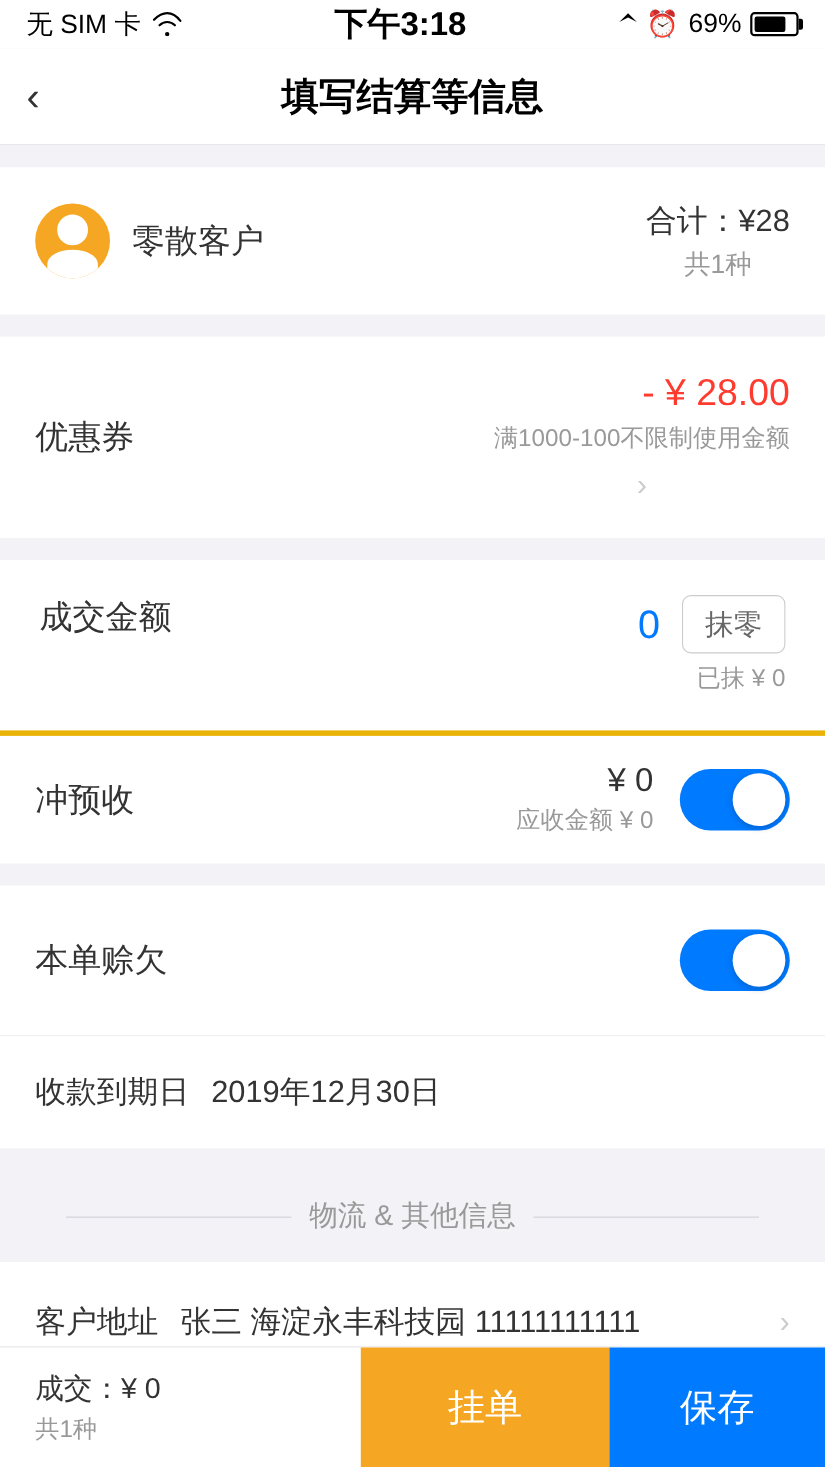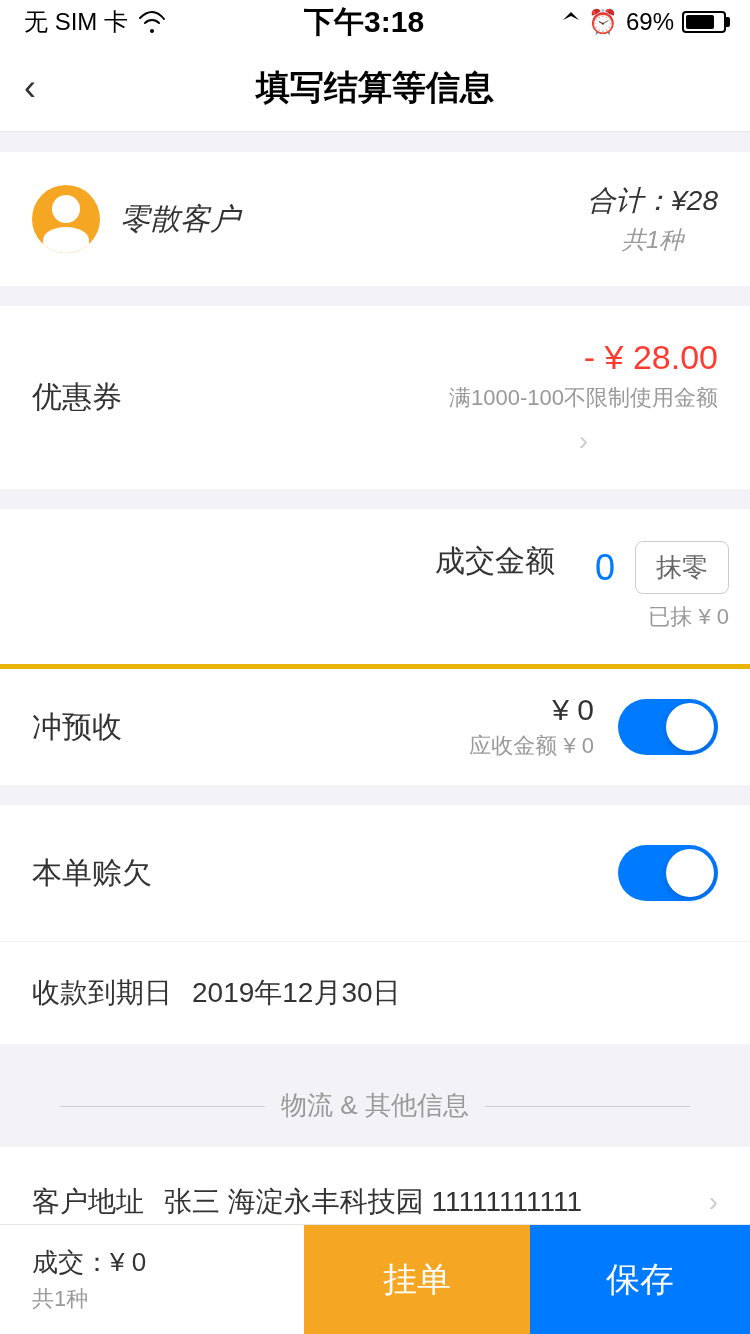--- a/index.html
+++ b/index.html
@@ -87,21 +87,20 @@
       background: #fff;
       margin-bottom: 20px;
     }
 
     
     .customer-row {
       display: flex;
       align-items: center;
       justify-content: space-between;
       padding: 30px 32px;
-      font-style: italic;
     }
     .customer-left { display: flex; align-items: center; gap: 20px; }
     .customer-avatar {
       width: 68px;
       height: 68px;
       border-radius: 50%;
       background: #f5a623;
       display: flex;
       align-items: center;
       justify-content: center;
@@ -149,22 +148,22 @@
     .form-label { font-size: 30px; color: #333; }
     .form-value-right { text-align: right; display: flex; align-items: center; gap: 12px; flex-direction: column; }
     .coupon-amount { font-size: 34px; color: #ff3b30; font-weight: 500; }
     .coupon-desc { font-size: 22px; color: #999; margin-top: 6px; }
     .chevron-icon { font-size: 28px; color: #ccc; }
 
     
     .deal-row {
       display: flex;
       align-items: flex-start;
-      justify-content: flex-end;
-      padding: 32px 21px;
+      justify-content: space-between;
+      padding: 32px 36px;
     }
     .deal-value-wrap { display: flex; align-items: center; gap: 20px; }
     .deal-amount-input {
       font-size: 36px;
       color: #007aff;
       min-width: 60px;
       text-align: right;
     }
     .round-zero-btn {
       border: 1px solid #ccc;
@@ -289,21 +288,21 @@
       background: #f5a623;
       display: flex;
       align-items: center;
       justify-content: center;
       font-size: 34px;
       color: #fff;
       font-weight: 500;
       cursor: pointer;
     }
     .bottom-save-btn {
-      width: 220px;
+      width: 196px;
       height: 110px;
       background: #007aff;
       display: flex;
       align-items: center;
       justify-content: center;
       font-size: 34px;
       color: #fff;
       font-weight: 500;
       cursor: pointer;
     }

